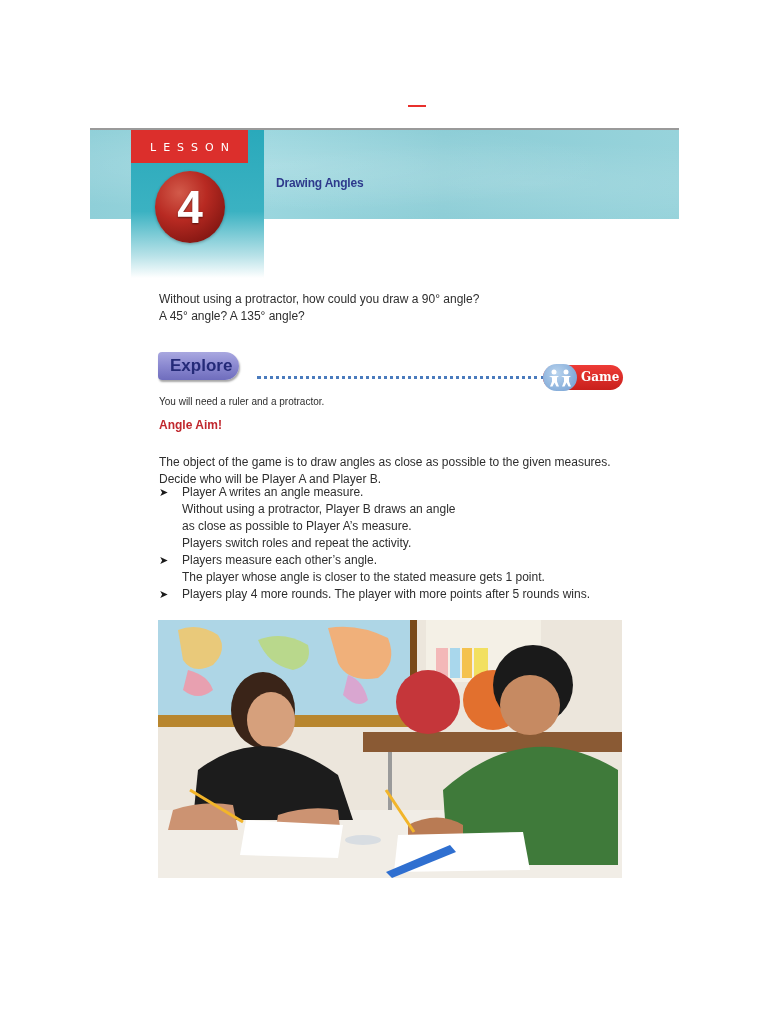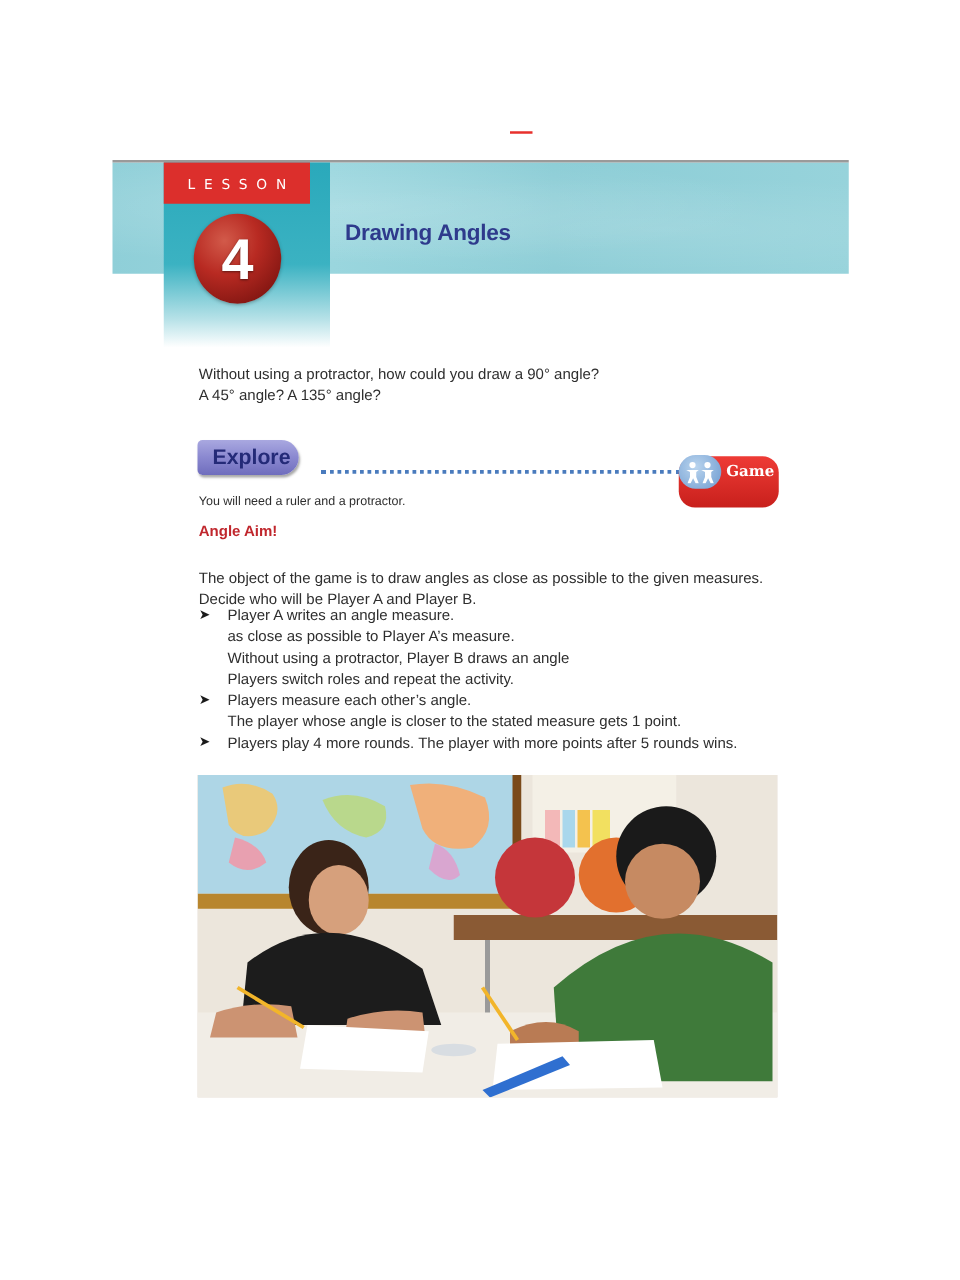--- a/index.html
+++ b/index.html
@@ -16,30 +16,30 @@
             background:linear-gradient(180deg,#2aa9bb 0%,#3bb2c2 55%,#b8e2e8 85%,#ffffff 100%);padding-left:16px; }
   .lesson-label { position:absolute; left:0; top:0; width:117px; height:33px; background:#dc2f2c;
             color:#ffffff; font-size:11px; letter-spacing:7px; text-align:center; line-height:36px;
             font-family:"DejaVu Sans", sans-serif; text-indent:7px; }
   .lesson-circle { position:absolute; left:24px; top:41px; width:70px; height:72px; border-radius:50%;
             background:radial-gradient(circle at 35% 30%, #d25a4a 0%, #b82a22 40%, #7d1410 85%);
             box-shadow:0 1px 3px rgba(0,0,0,0.3); }
   .lesson-number { position:absolute; left:0; top:6px; width:70px; text-align:center; color:#ffffff;
             font-size:46px; font-weight:bold; font-family:"Liberation Sans", sans-serif;
             text-shadow:0 1px 2px rgba(0,0,0,0.5); line-height:60px; }
-  .title { position:absolute; left:276px; top:176px; font-size:18px; font-weight:bold; color:#2e3a8c;
+  .title { position:absolute; left:276px; top:176px; font-size:12px; font-weight:bold; color:#2e3a8c;
            font-family:"Liberation Sans", sans-serif; letter-spacing:-0.2px; }
   .intro { position:absolute; left:159px; top:291px; font-size:12px; line-height:17px; color:#2e2e2e;
            font-family:"Liberation Sans", sans-serif; }
   .explore-btn { position:absolute; left:158px; top:352px; width:81px; height:28px; border-radius:4px 14px 14px 4px;
            background:linear-gradient(180deg,#a9a8e0 0%,#8a88d0 50%,#6f6dbd 100%);
            box-shadow:1px 2px 2px rgba(0,0,0,0.35); color:#242a78; font-weight:bold; font-size:17px;
            font-family:"Liberation Sans", sans-serif; line-height:28px; padding-left:12px; box-sizing:border-box; }
   .dots { position:absolute; left:257px; top:376px; width:288px; height:0; border-top:3px dotted #4a7bbd; }
-  .game-pill { position:absolute; left:543px; top:365px; width:80px; height:41px; border-radius:13px;
+  .game-pill { position:absolute; left:543px; top:365px; width:80px; height:25px; border-radius:13px;
            background:linear-gradient(180deg,#ee3b36,#c8201c); }
   .game-icon { position:absolute; left:0; top:-1px; width:34px; height:27px; border-radius:14px;
            background:radial-gradient(circle at 40% 35%,#b9d4ee,#6e9bd0); color:#ffffff; font-size:14px;
            text-align:center; line-height:27px; font-weight:bold; }
   .game-label { position:absolute; left:38px; top:0; color:#ffffff; font-size:12px; font-weight:bold;
            line-height:25px; font-family:"DejaVu Serif", serif; }
   .need { position:absolute; left:159px; top:396px; font-size:10px; color:#2e2e2e;
           font-family:"Liberation Sans", sans-serif;text-align:right; }
   .game-title { position:absolute; left:159px; top:418px; font-size:12px; font-weight:bold; color:#c0272d;
           font-family:"Liberation Sans", sans-serif; }
@@ -95,22 +95,22 @@
 
 <div class="objective">
   <div>The object of the game is to draw angles as close as possible to the given measures.</div>
   <div>Decide who will be Player A and Player B.</div>
 </div>
 
 <div class="steps">
   <div class="step">
     <span class="step-arrow">➤</span>
     <div>Player A writes an angle measure.</div>
+    <div>Without using a protractor, Player B draws an angle</div>
     <div>as close as possible to Player A’s measure.</div>
-    <div>Without using a protractor, Player B draws an angle</div>
     <div>Players switch roles and repeat the activity.</div>
   </div>
   <div class="step">
     <span class="step-arrow">➤</span>
     <div>Players measure each other’s angle.</div>
     <div>The player whose angle is closer to the stated measure gets 1 point.</div>
   </div>
   <div class="step">
     <span class="step-arrow">➤</span>
     <div>Players play 4 more rounds. The player with more points after 5 rounds wins.</div>

